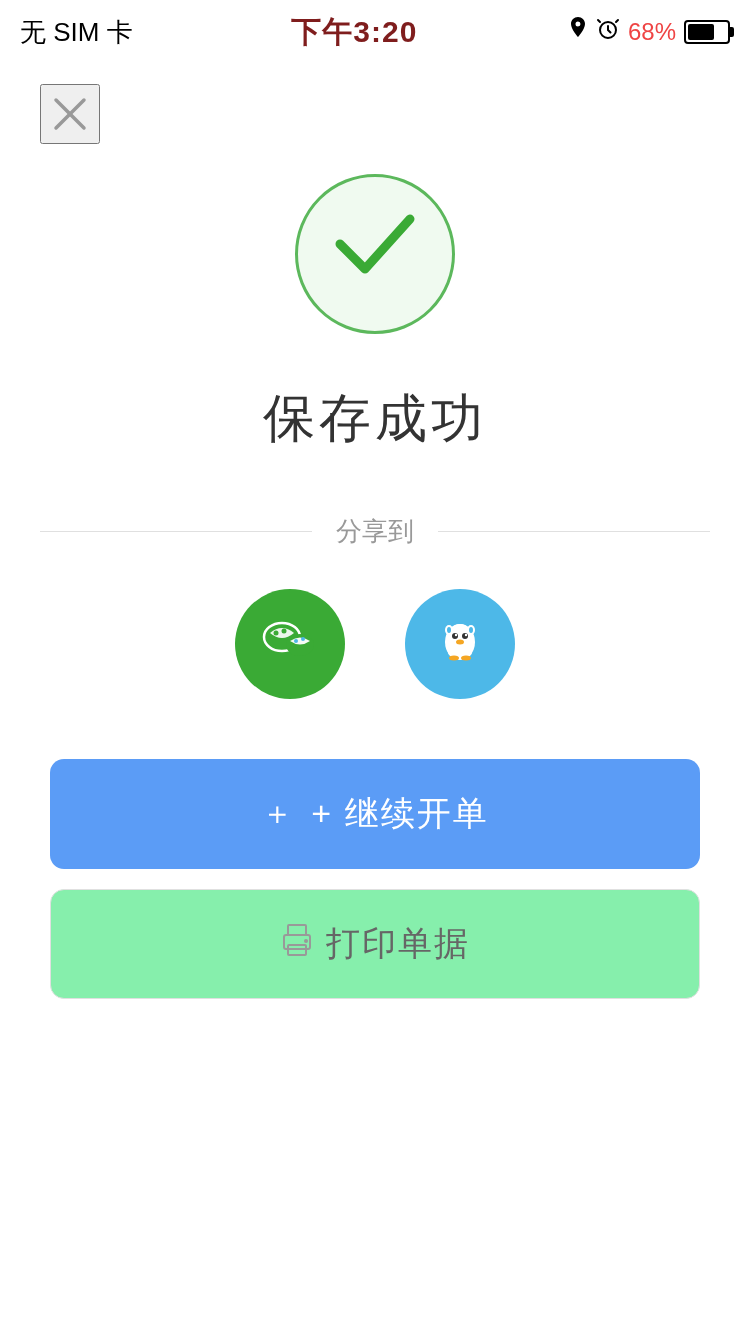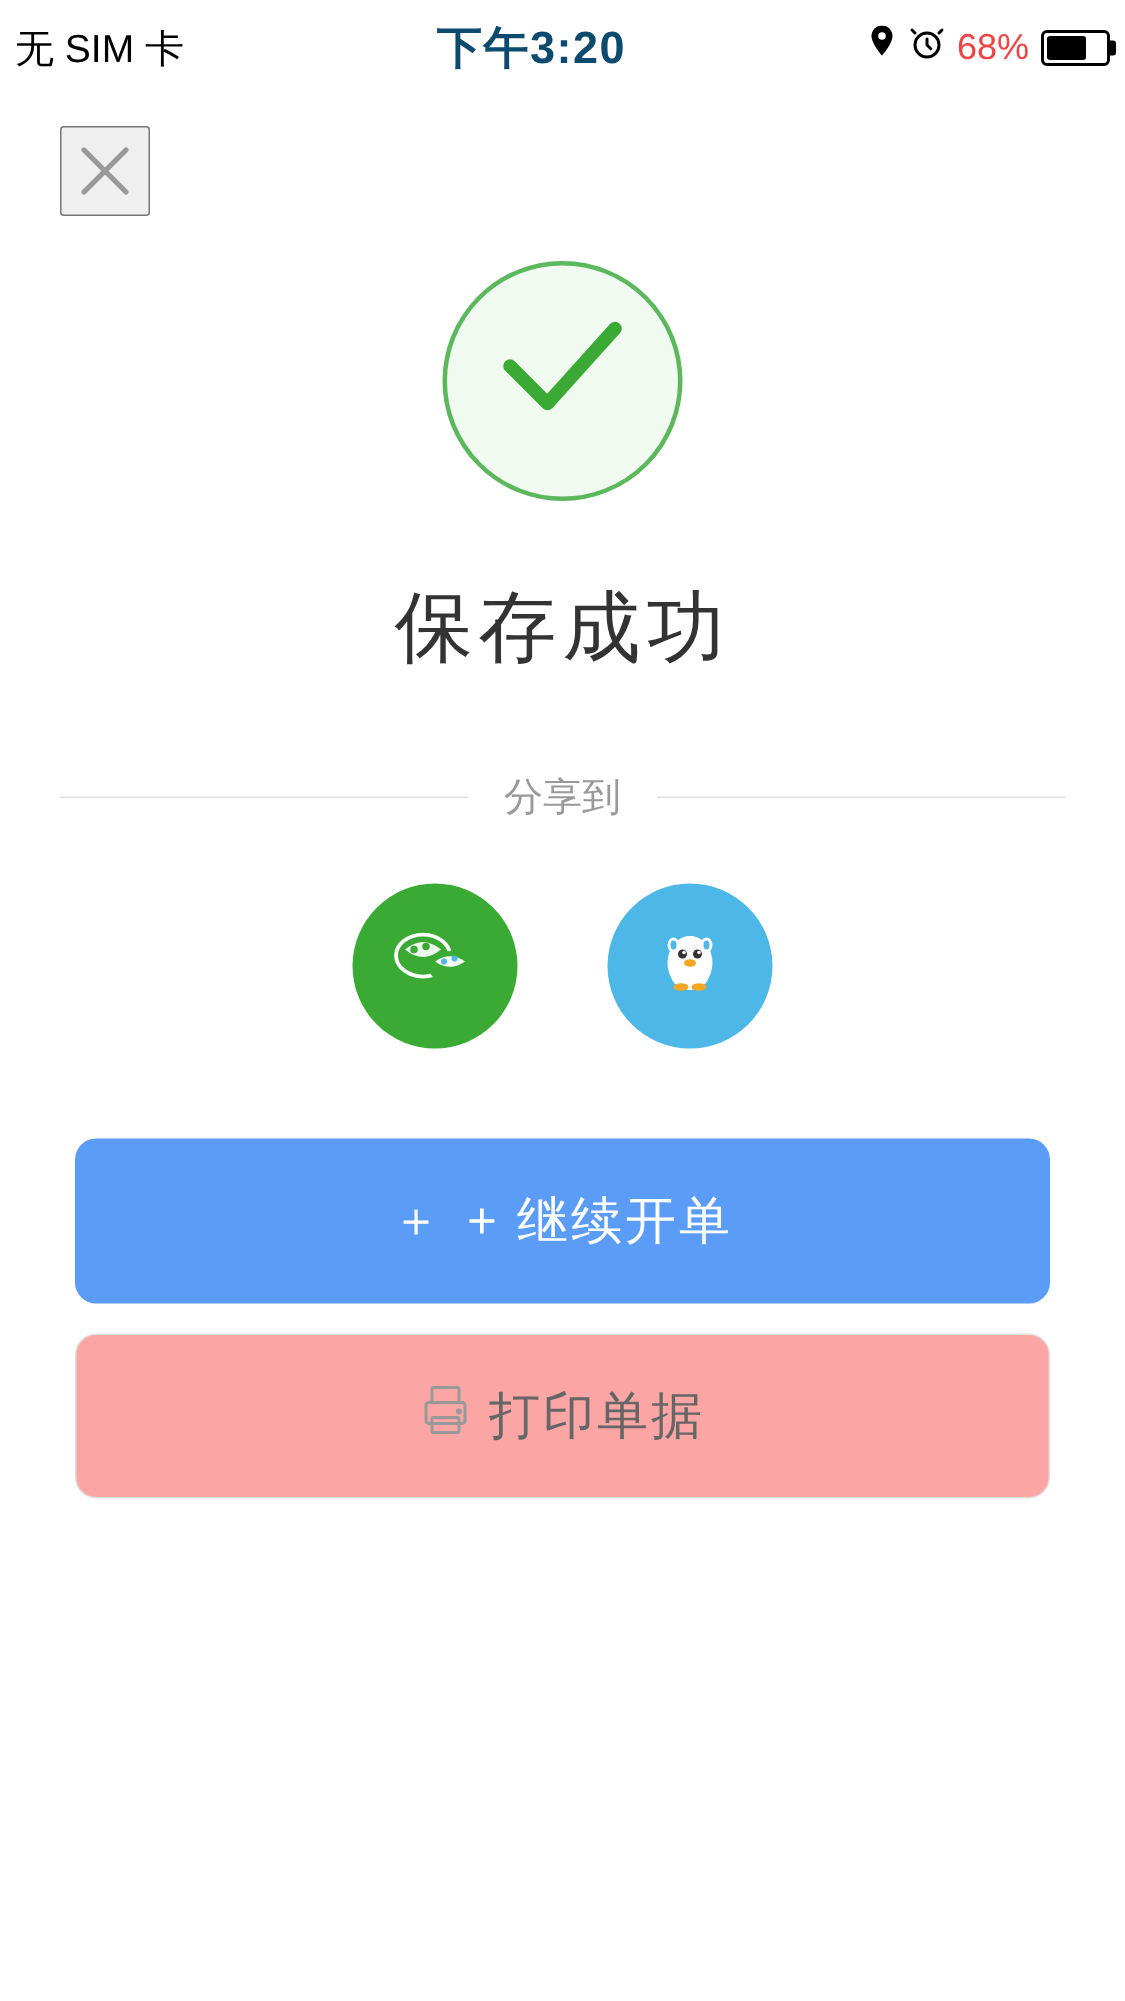--- a/index.html
+++ b/index.html
@@ -18,36 +18,36 @@
     }
 
     
     .status-bar {
       width: 750px;
       height: 64px;
       background: #ffffff;
       display: flex;
       align-items: center;
       justify-content: space-between;
-      padding: 0 10px;
+      padding: 0 20px;
     }
 
     .status-left {
       display: flex;
       align-items: center;
       gap: 8px;
       font-size: 26px;
       color: #000;
       font-weight: 500;
     }
 
     .status-center {
       font-size: 30px;
       font-weight: 600;
-      color: #0c4a6e;
+      color: #7f1d1d;
       letter-spacing: 1px;
     }
 
     .status-right {
       display: flex;
       align-items: center;
       gap: 8px;
       font-size: 24px;
       color: #ef4444;
     }
@@ -214,21 +214,21 @@
       align-items: center;
       justify-content: center;
       gap: 12px;
       cursor: pointer;
       letter-spacing: 2px;
     }
 
     .btn-secondary {
       width: 100%;
       height: 110px;
-      background: #fca5a5;
+      background: #86efac;
       border: 1px solid #e0e0e0;
       border-radius: 14px;
       font-size: 34px;
       color: #666666;
       display: flex;
       align-items: center;
       justify-content: center;
       gap: 12px;
       cursor: pointer;
       letter-spacing: 2px;

